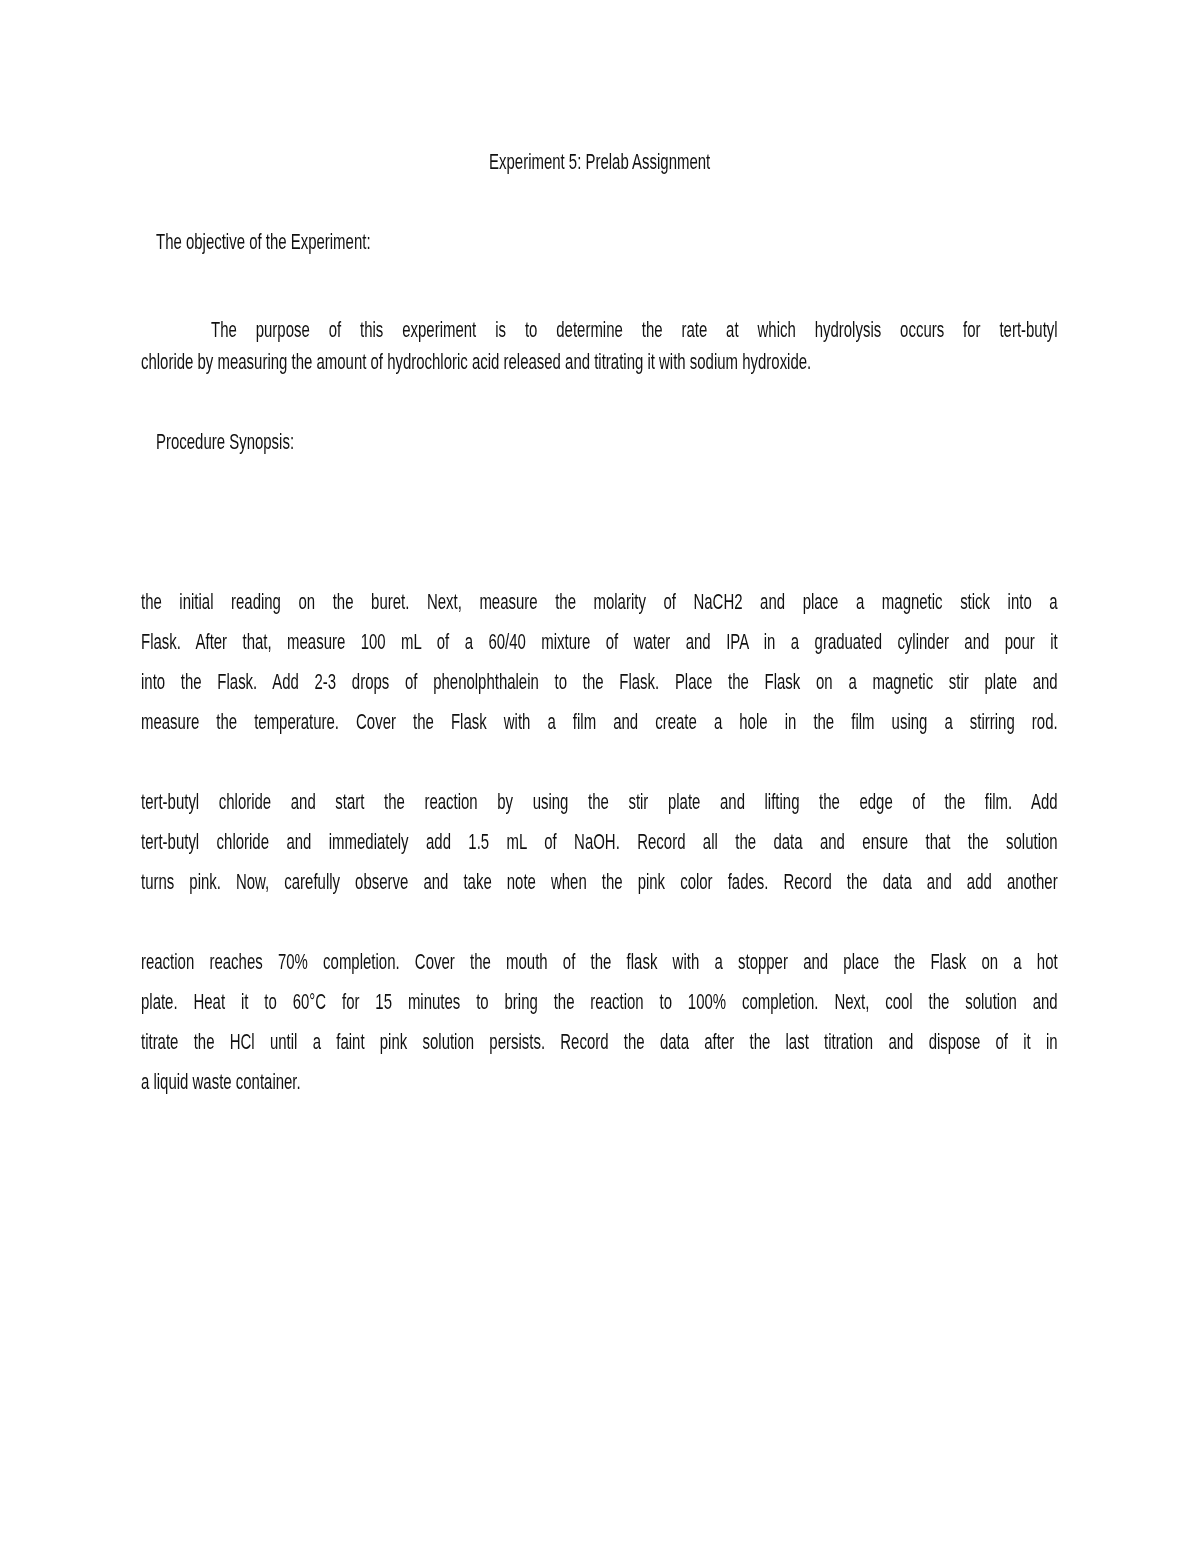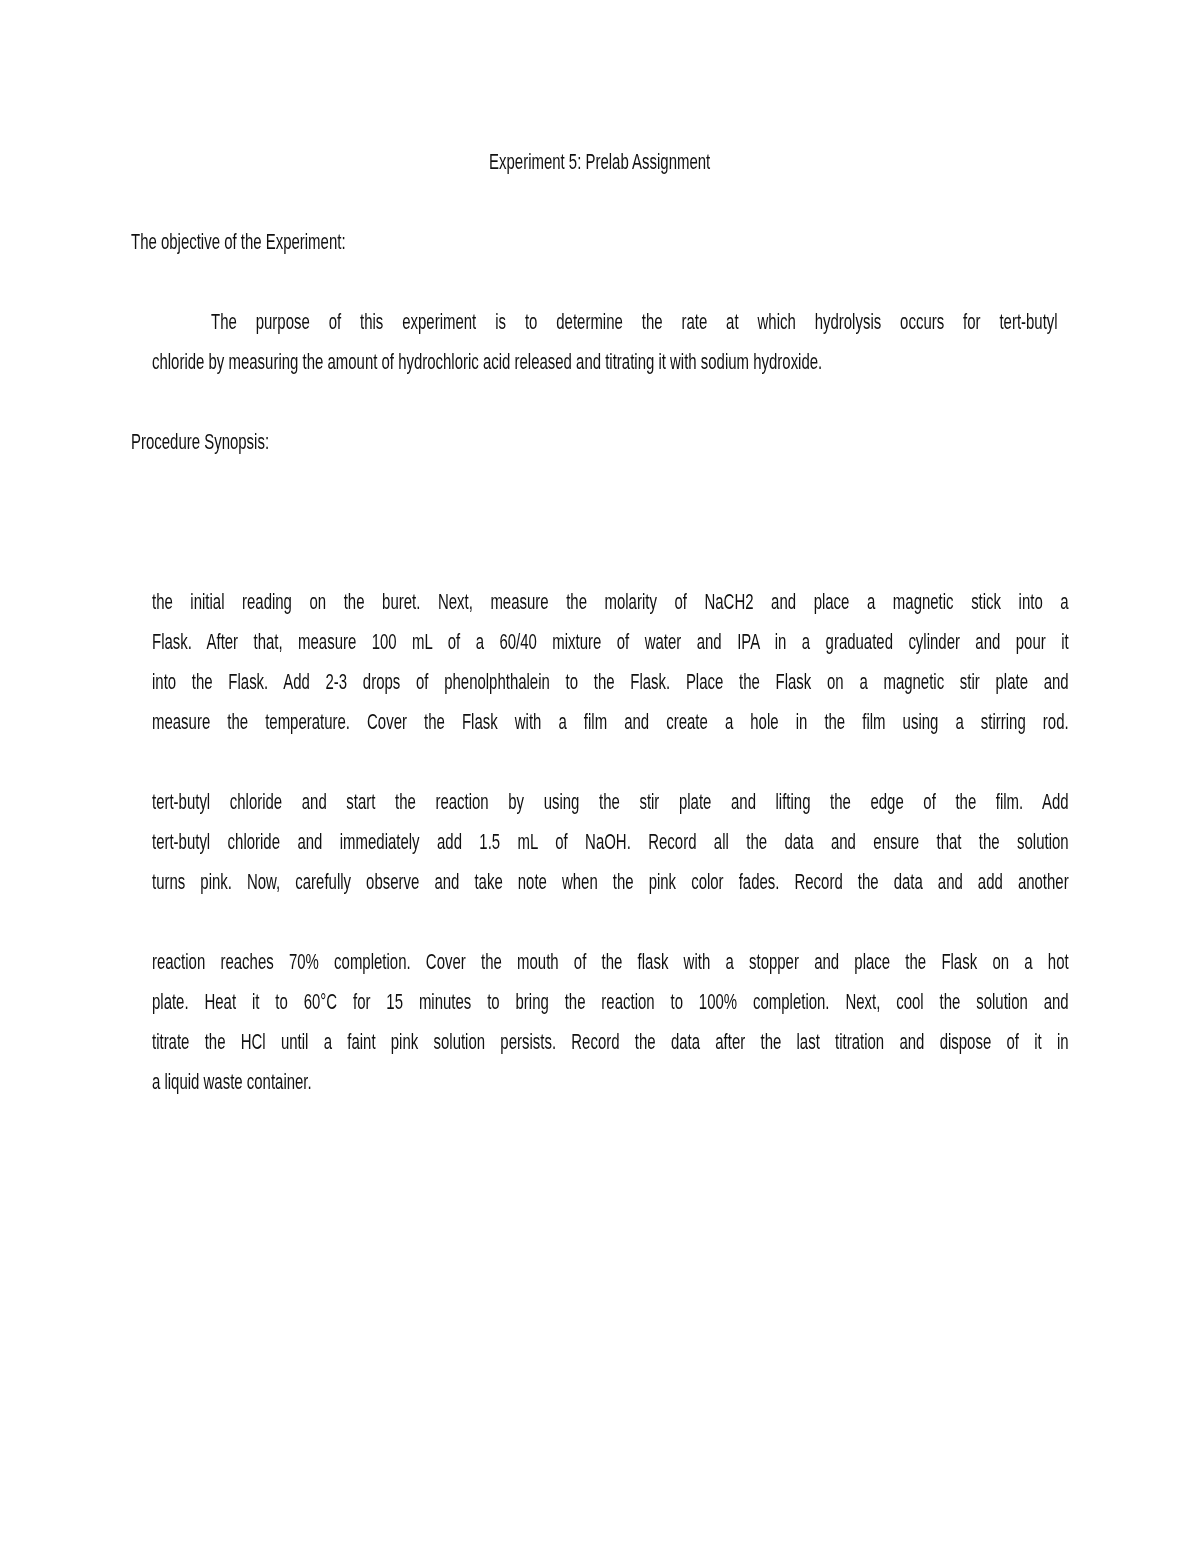--- a/index.html
+++ b/index.html
@@ -9,27 +9,27 @@
     position: absolute;
     font-family: "Liberation Sans", "DejaVu Sans", sans-serif;
     font-size: 22px;
     color: #111;
     white-space: nowrap;
     line-height: 28px;
     transform-origin: left center;
   }
   .title { left: 0; width: 1200px; top: 148px; text-align: center; }
   .title span { display: inline-block; transform: scaleX(0.68); transform-origin: center; }
-  .heading { left: 131px; text-align: center; }
+  .heading { left: 156px; text-align: center; }
   .heading span { display: inline-block; transform: scaleX(0.68); transform-origin: left center; }
   .line {
-    left: 152px; width: 917px;
+    left: 141px; width: 917px;
     text-align: justify; text-align-last: justify;
   }
-  .line.indent { left: 211px; width: 847px; }
+  .line.indent { left: 211px; width: 847px; margin-top: 8px; }
   .line.last { text-align-last: left; }
   .line .inner {
     display: block;
     width: 147%;
     transform: scaleX(0.68);
     transform-origin: left center;
     text-align: justify; text-align-last: justify;
     white-space: normal;
   }
   .line.last .inner { text-align-last: left; }

